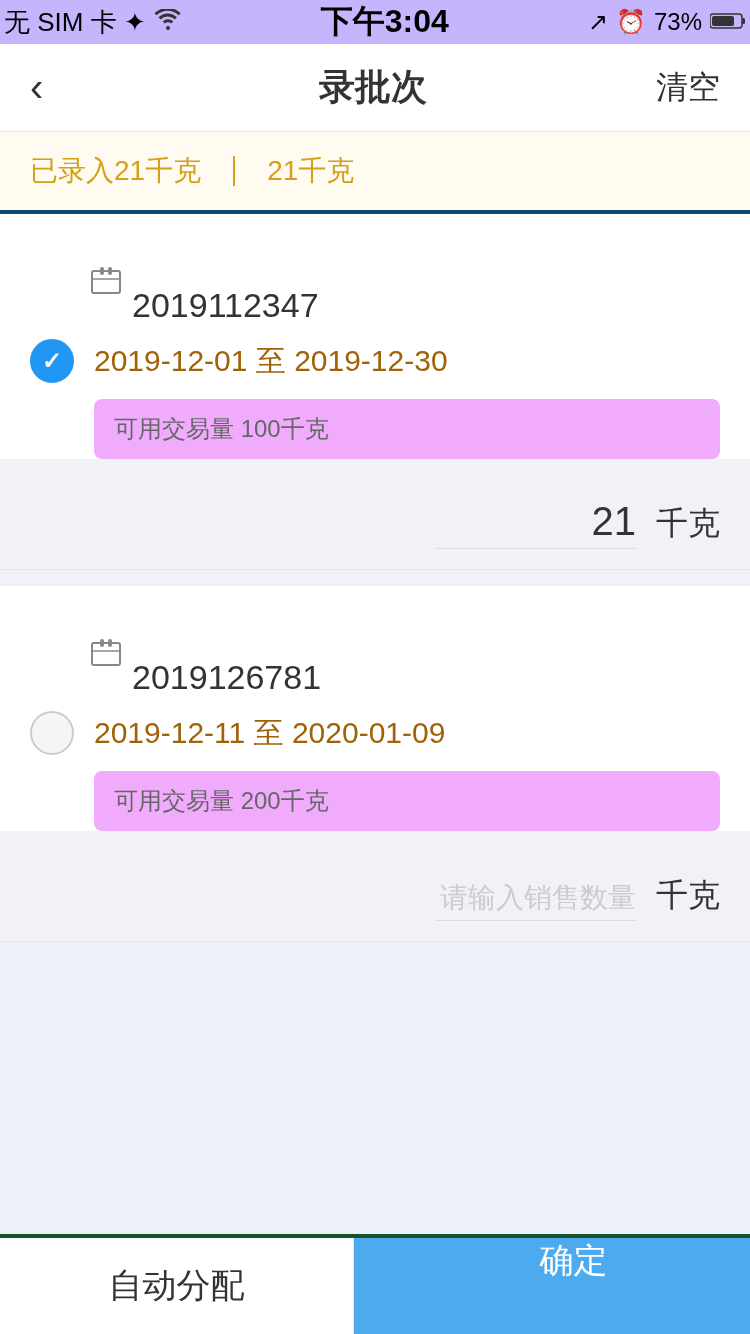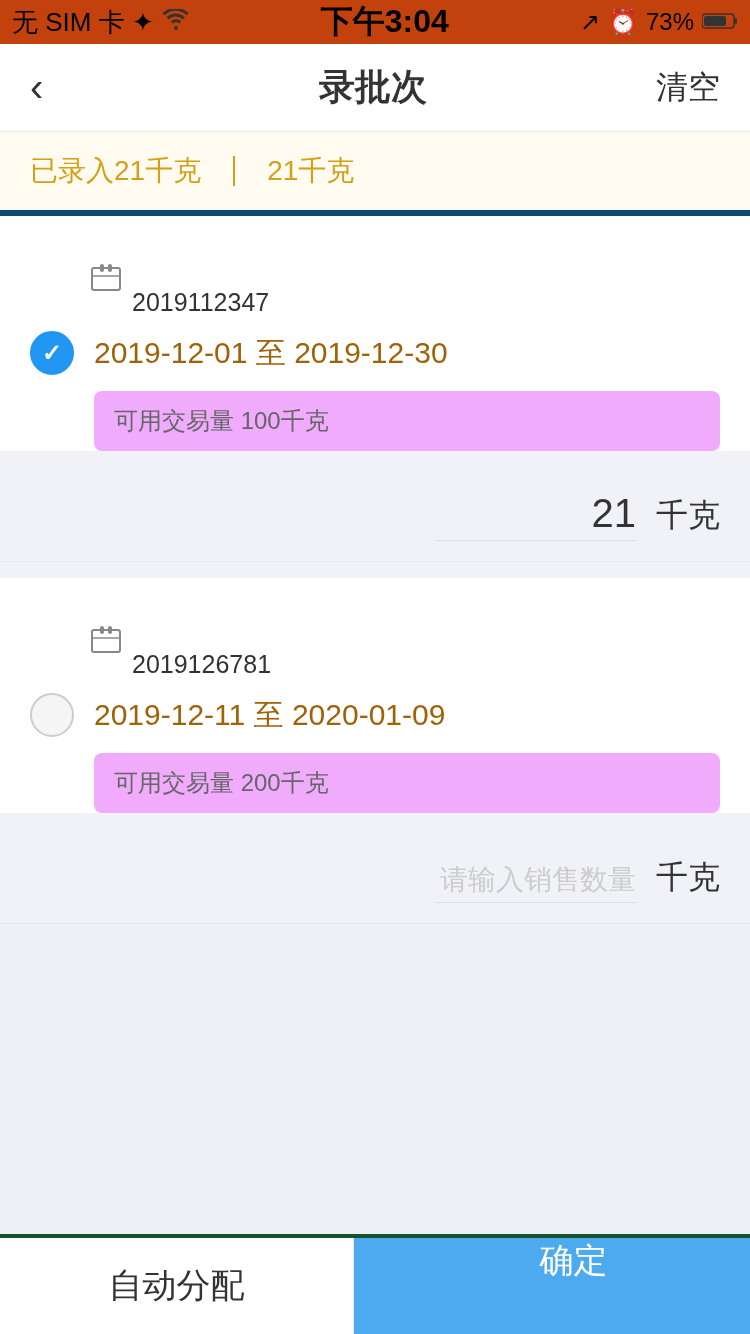--- a/index.html
+++ b/index.html
@@ -9,25 +9,25 @@
       width: 750px;
       min-height: 1334px;
       background: #f0f2f7;
       position: relative;
       overflow-x: hidden;
     }
 
     
     .status-bar {
       height: 44px;
-      background: #c2410c;
+      background: #c4b5fd;
       display: flex;
       align-items: center;
       justify-content: space-between;
-      padding: 0 12px;
+      padding: 0 4px;
       font-size: 28px;
     }
     .status-left {
       display: flex;
       align-items: center;
       gap: 8px;
       font-size: 26px;
     }
     .status-center {
       font-size: 32px;
@@ -67,21 +67,21 @@
       cursor: pointer;
     }
 
     
     .info-banner {
       background: #fffbf0;
       padding: 20px 30px;
       display: flex;
       align-items: center;
       gap: 32px;
-      border-bottom: 6px solid #0c4a6e;
+      border-bottom: 4px solid #0c4a6e;
     }
     .info-banner-text {
       font-size: 28px;
       color: #d4a017;
     }
     .info-divider {
       width: 2px;
       height: 30px;
       background: #d4a017;
     }
@@ -96,21 +96,21 @@
       align-items: center;
       gap: 10px;
       margin-bottom: 14px;
       margin-left: 60px;
     }
     .batch-icon {
       color: #666;
       font-size: 30px;
     }
     .batch-id {
-      font-size: 25px;
+      font-size: 34px;
       color: #333;
       font-weight: 500;
       margin-top: 42px;
     }
     .batch-row {
       display: flex;
       align-items: center;
       gap: 20px;
       margin-bottom: 16px;
     }

